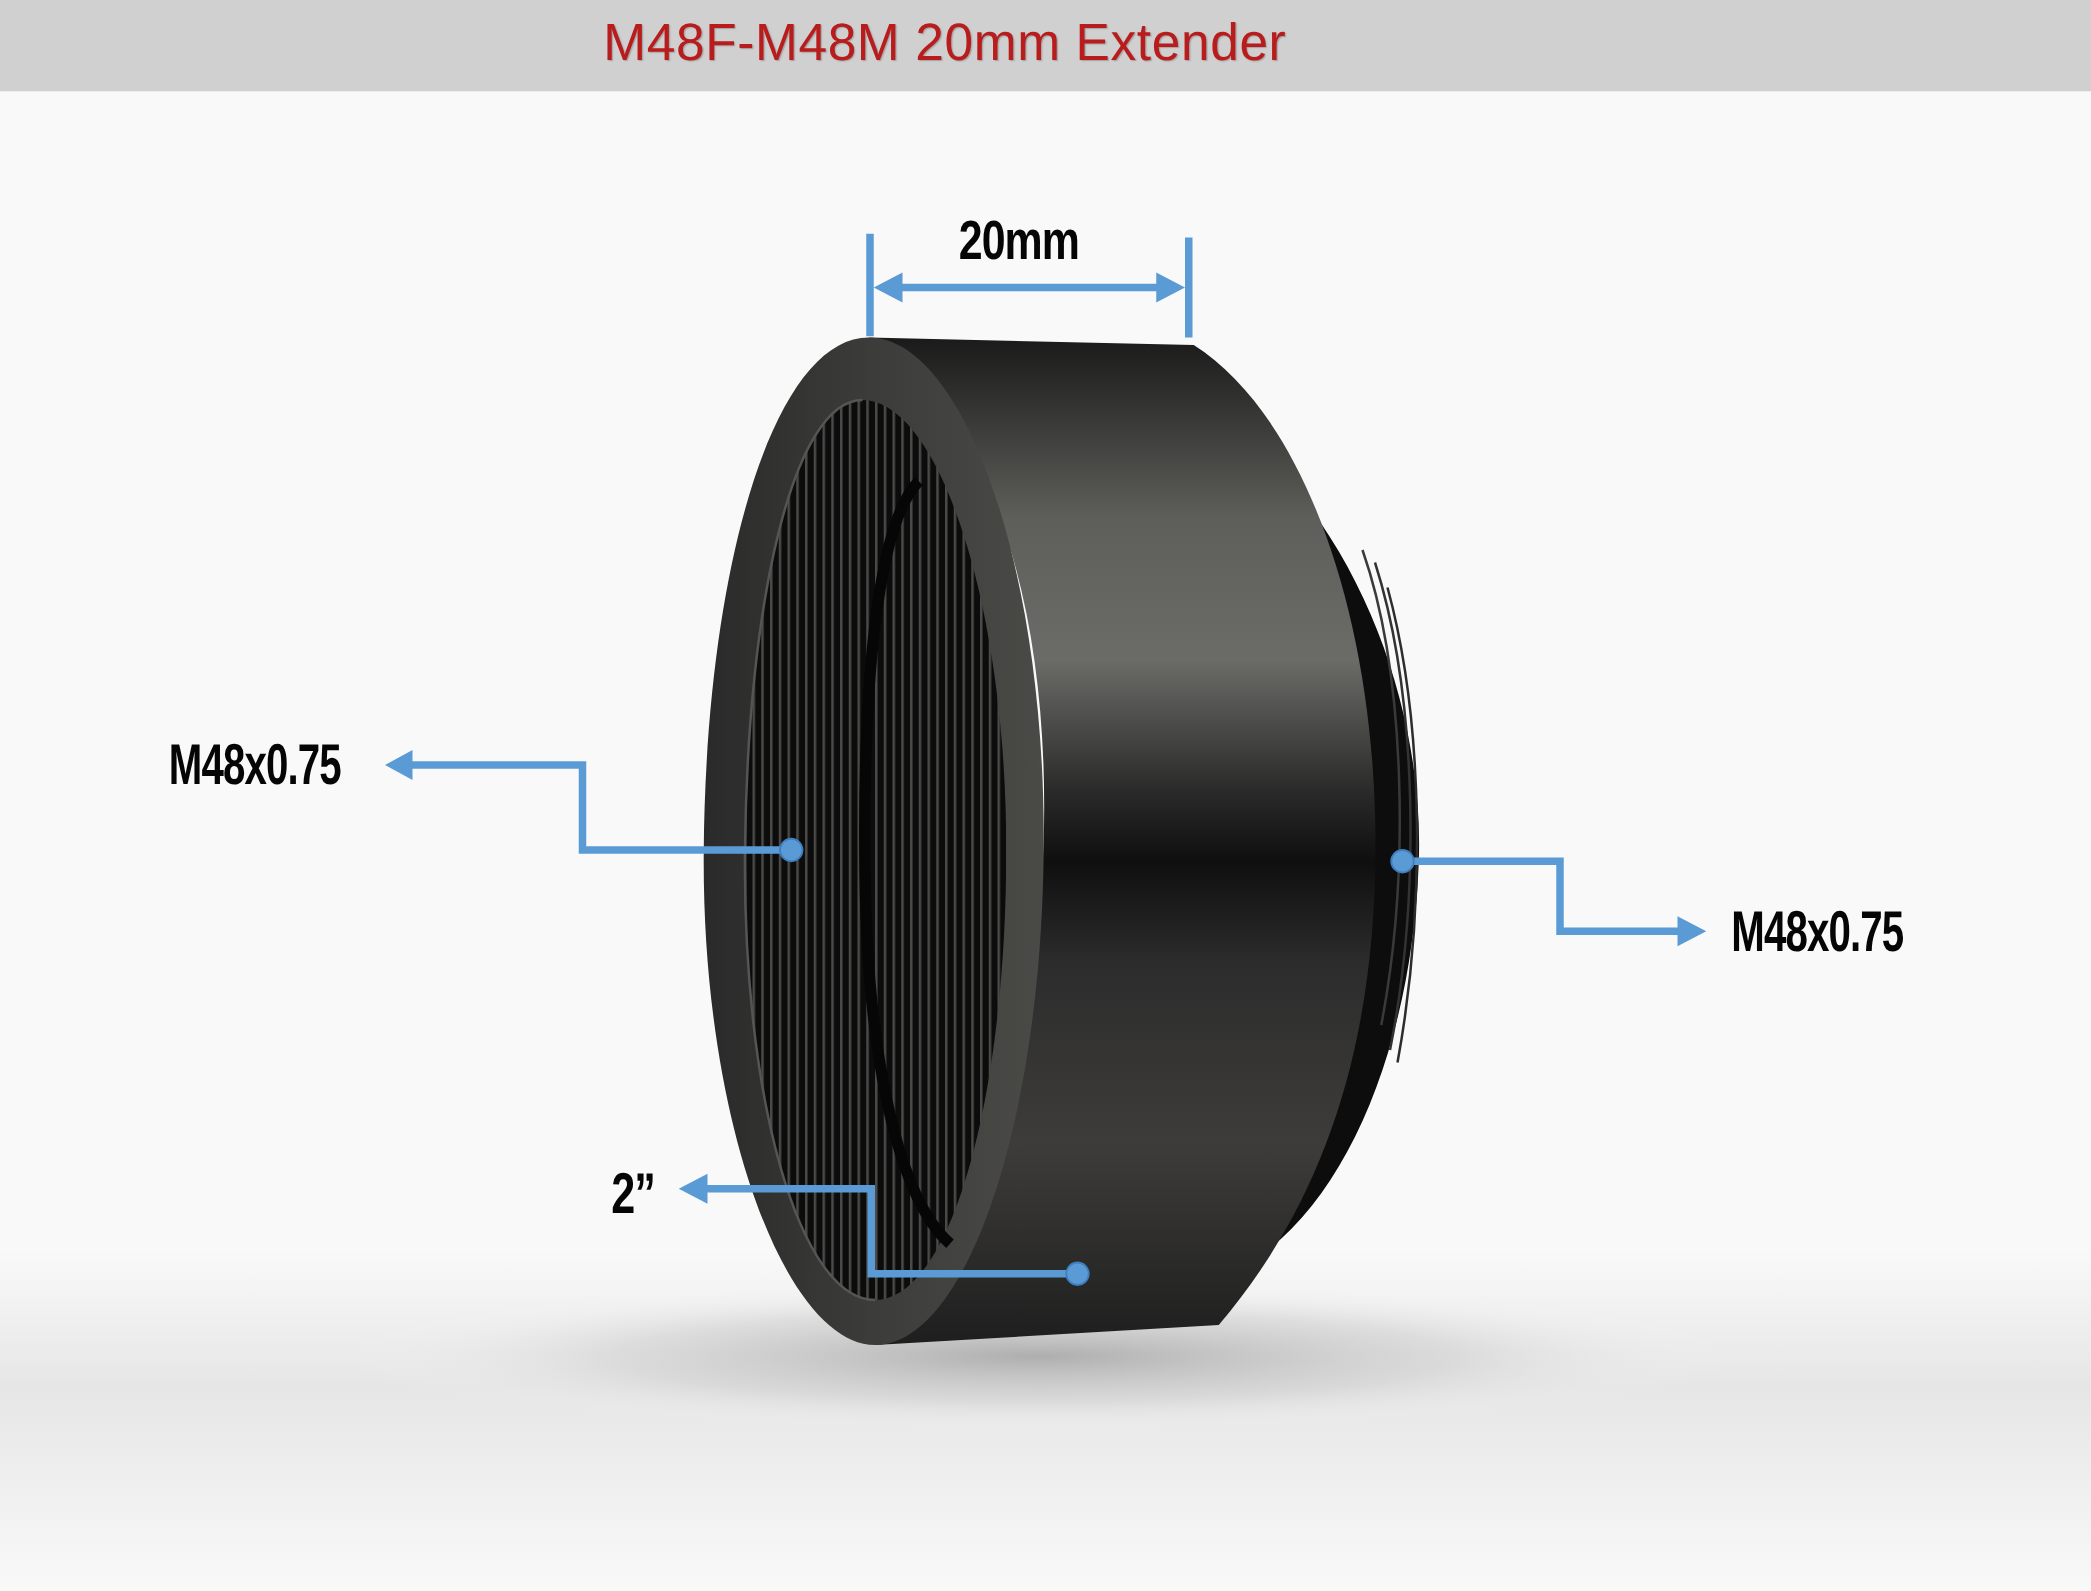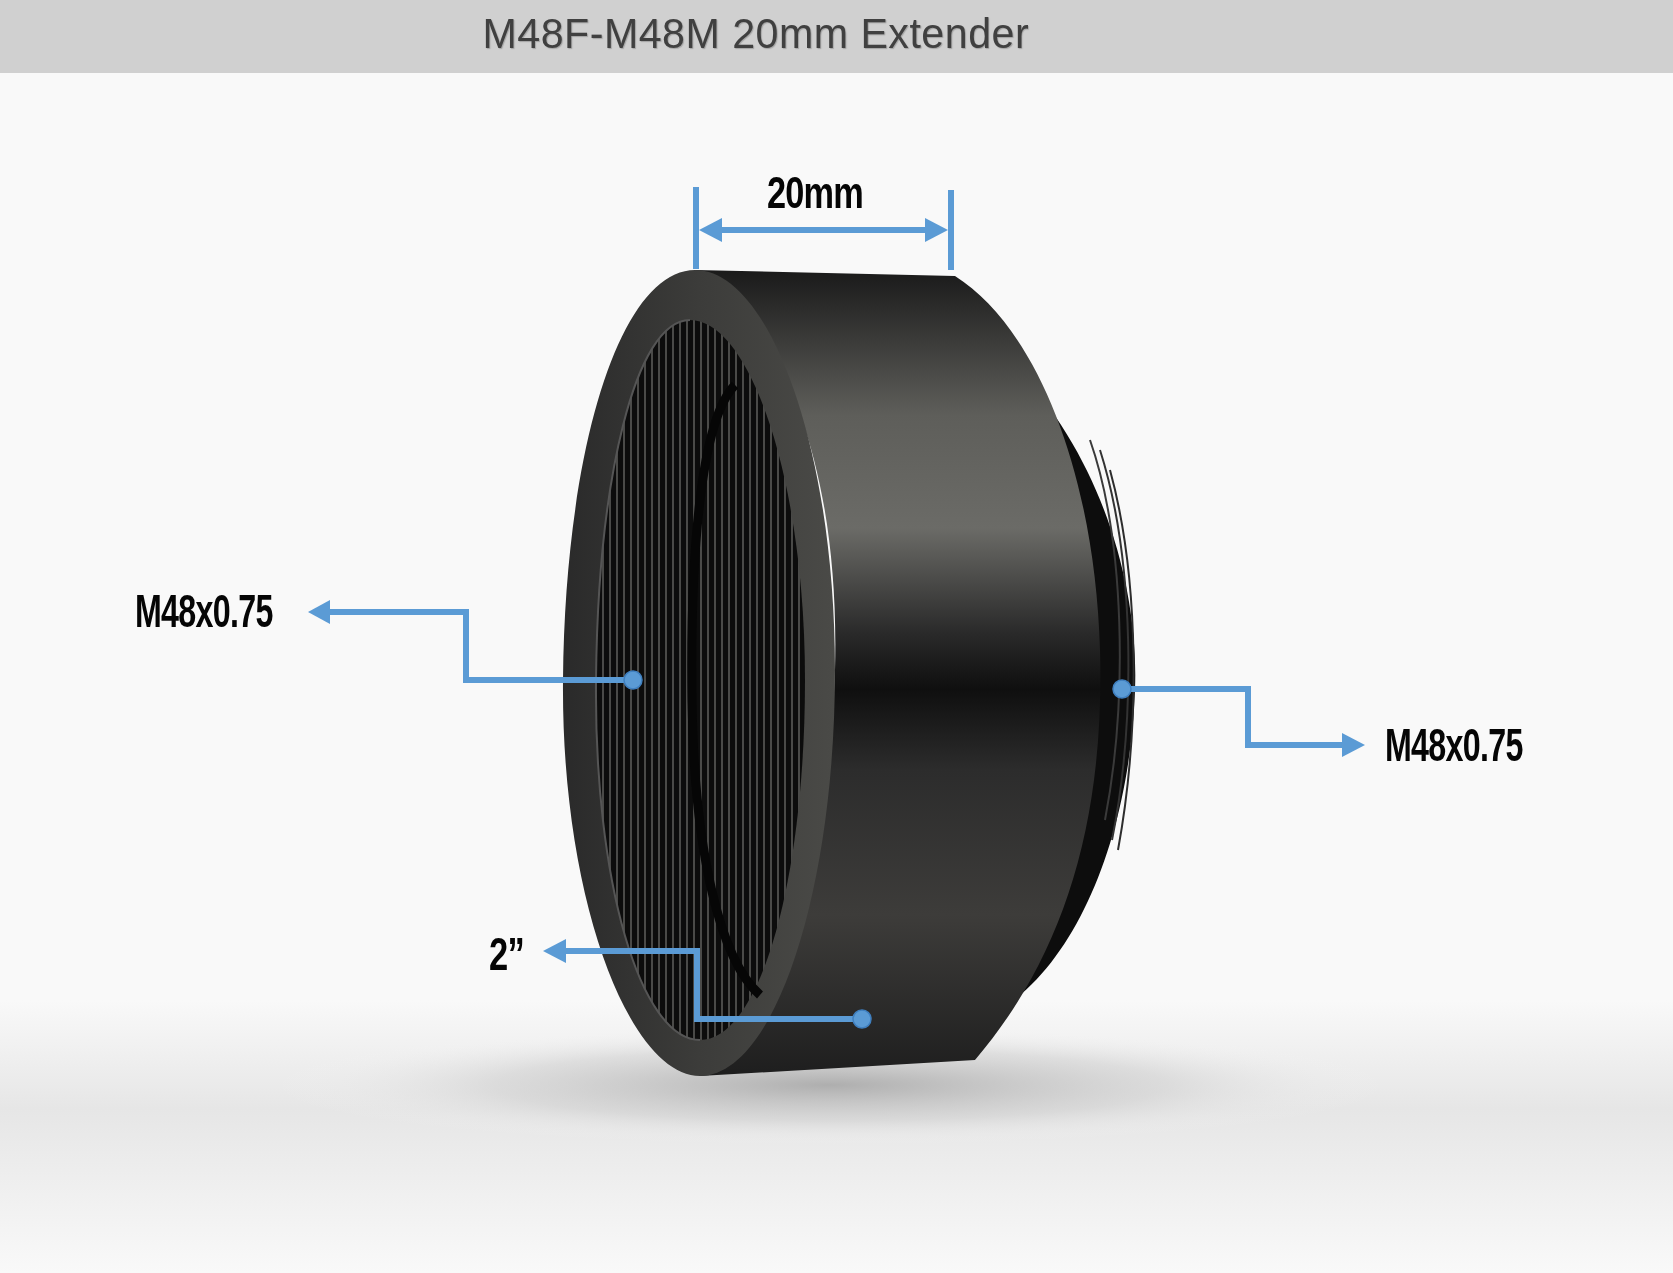--- a/index.html
+++ b/index.html
@@ -8,21 +8,21 @@
     background: #f9f9f9;
     font-family: "Liberation Sans", sans-serif;
   }
   .header {
     position: absolute; left: 0; top: 0; width: 1673px; height: 73px;
     background: #d0d0d0;
   }
   .title {
     position: absolute; left: 0; top: 8px; width: 1511px; text-align: center;
     font-family: "Liberation Sans", sans-serif;
-    font-size: 42px; line-height: 52px; color: #404040;
+    font-size: 42px; line-height: 52px; color: #b91c1c;
     text-shadow: 1px 1px 1px rgba(80,80,80,0.35);
     letter-spacing: 0.5px;
   }
   .title span { display: inline-block; transform: scaleX(0.98); }
   .stage { position: absolute; left: 0; top: 73px; width: 1673px; height: 1200px; }
   .stage svg { position: absolute; left: 0; top: -73px; }
   .label {
     position: absolute; font-family: "Liberation Sans", sans-serif; font-weight: bold;
     color: #050505; white-space: nowrap; transform-origin: left top;
   }

